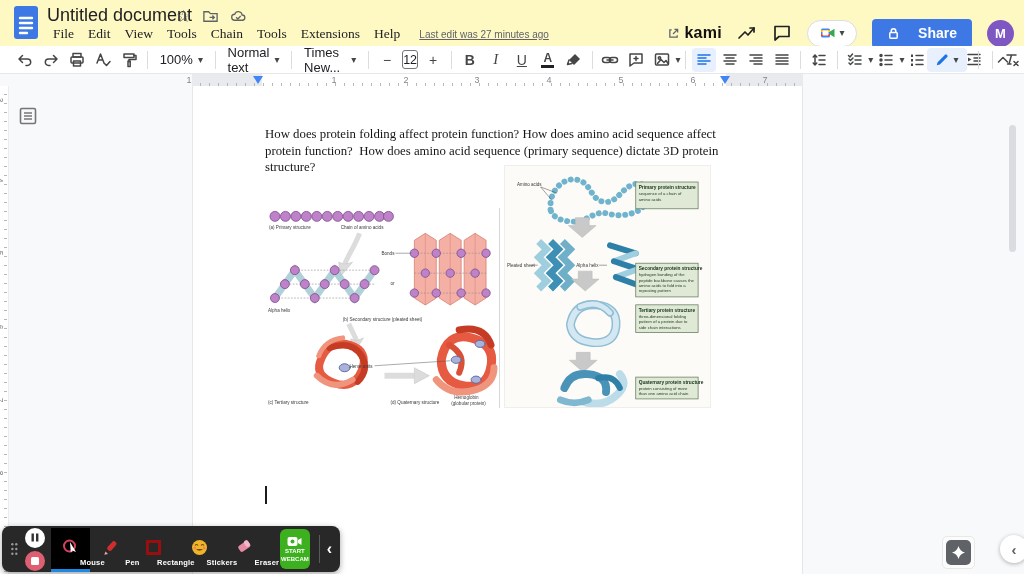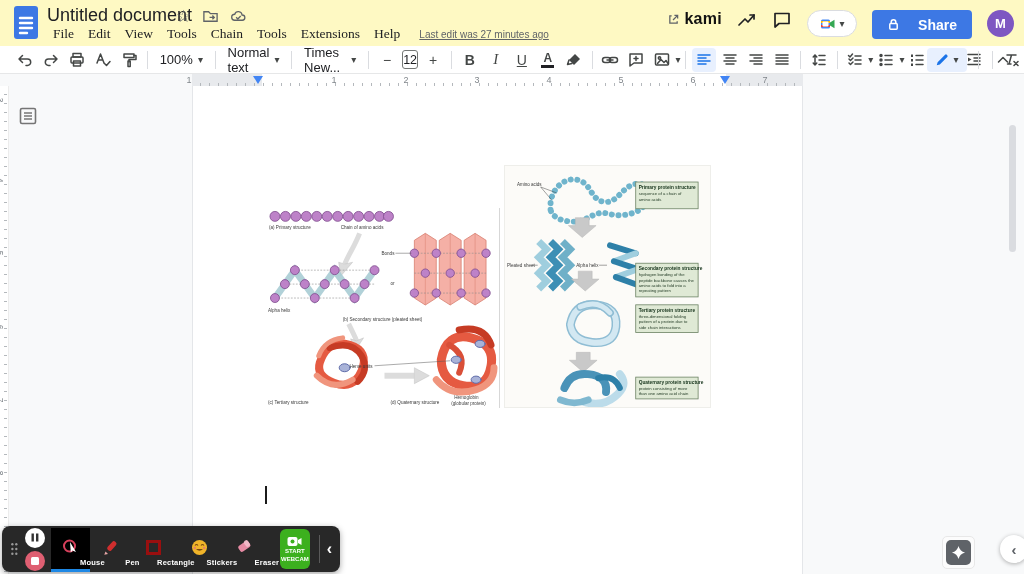--- a/index.html
+++ b/index.html
@@ -10,21 +10,21 @@
   
   .header { position:absolute; top:0; left:0; width:100%; height:46px; background:#fef9c3; }
   .docs-logo { position:absolute; left:13px; top:5px; width:26px; height:35px; }
   .doc-title { position:absolute; left:47px; top:5px; font-size:18px; color:#202124; }
   .title-icons { position:absolute; left:176px; top:8px; display:flex; align-items:center; gap:11px; color:#5f6368; }
   .title-icons svg { width:17px; height:17px; stroke:#5f6368; fill:none; stroke-width:1.4; }
   .star-glyph { font-size:17px; line-height:17px; color:#5f6368; }
   .menubar { position:absolute; left:46px; top:24px; display:flex; align-items:center; font-size:13.5px; color:#202124; }
   .menu-item { padding:2px 7px; border-radius:4px; cursor:default;font-family:Liberation Serif, serif; }
   .last-edit { margin-left:12px; color:#5f6368; font-size:10px; text-decoration:underline; }
-  .header-right { position:absolute; right:10px; top:10px; height:34px; display:flex; align-items:flex-start; gap:15px; }
+  .header-right { position:absolute; right:10px; top:16px; height:34px; display:flex; align-items:center; gap:15px; }
   .kami-btn { display:flex; align-items:center; gap:5px; font-weight:bold; font-size:16px; color:#111; letter-spacing:.3px; }
   .kami-btn svg { width:11px; height:11px; stroke:#5f6368; fill:none; stroke-width:1.4; }
   .hicon { width:20px; height:20px; stroke:#202124; fill:none; stroke-width:1.7; stroke-linecap:round; stroke-linejoin:round; }
   .meet-pill { width:50px; height:27px; border:1px solid #dadce0; border-radius:14px; display:flex; align-items:center; justify-content:center; gap:4px; background:#fff; }
   .share-btn { display:flex; align-items:center; gap:18px; background:#3d78e4; color:#fff; border:none; border-radius:4px; height:29px; padding:0 15px; font-size:14px; font-weight:bold; font-family:"Liberation Sans",sans-serif; }
   .share-btn svg { width:13px; height:13px; stroke:#fff; fill:none; stroke-width:1.6; }
   .avatar { width:27px; height:27px; border-radius:50%; background:#7e57c2; color:#fff; font-size:13px; font-weight:bold; display:flex; align-items:center; justify-content:center; }
 
   
   .toolbar { position:absolute; top:46px; left:0; width:100%; height:27px; display:flex; align-items:center; padding-left:12px; background:#fff; }
@@ -381,20 +381,21 @@
       <span class="vnum" style="top:236px">6</span>
       <span class="vnum" style="top:309px">7</span>
       <span class="vnum" style="top:382px">8</span>
     </div>
     <svg class="outline-btn" viewBox="0 0 18 18">
       <rect x="1.5" y="1.5" width="15" height="15" rx="1.5" fill="none" stroke="#757575" stroke-width="1.6"></rect>
       <path d="M5 6 h8 M5 9 h8 M5 12 h8" stroke="#757575" stroke-width="1.6"></path>
     </svg>
 
     <div class="page">
+      <div class="doc-text">How does protein folding affect protein function? How does amino acid sequence affect protein function?  How does amino acid sequence (primary sequence) dictate 3D protein structure?</div>
 
       <svg class="fig-left" viewBox="0 0 235 200">
         <g stroke="#7d4b8c" stroke-width="0.8" fill="#bd82c8">
           <circle cx="10" cy="8" r="5"></circle>
             <circle cx="20.5" cy="8" r="5"></circle>
             <circle cx="31" cy="8" r="5"></circle>
             <circle cx="41.5" cy="8" r="5"></circle>
             <circle cx="52" cy="8" r="5"></circle>
             <circle cx="62.5" cy="8" r="5"></circle>
             <circle cx="73" cy="8" r="5"></circle>

